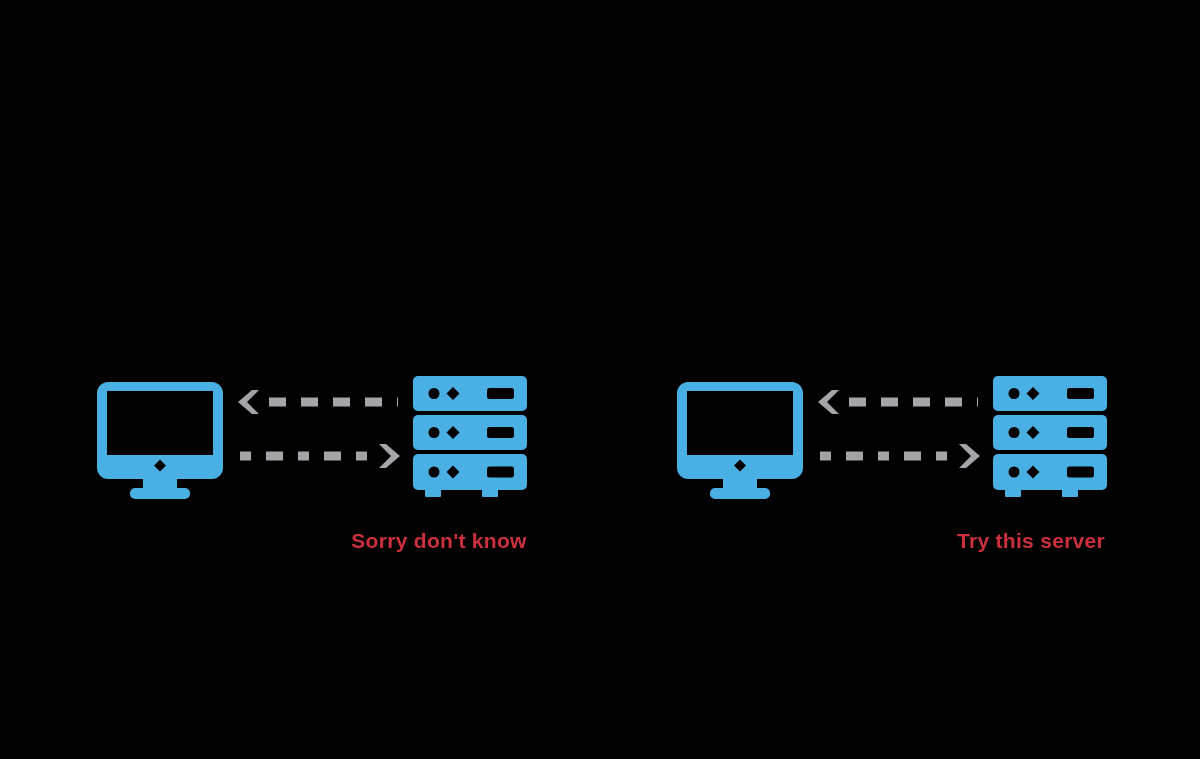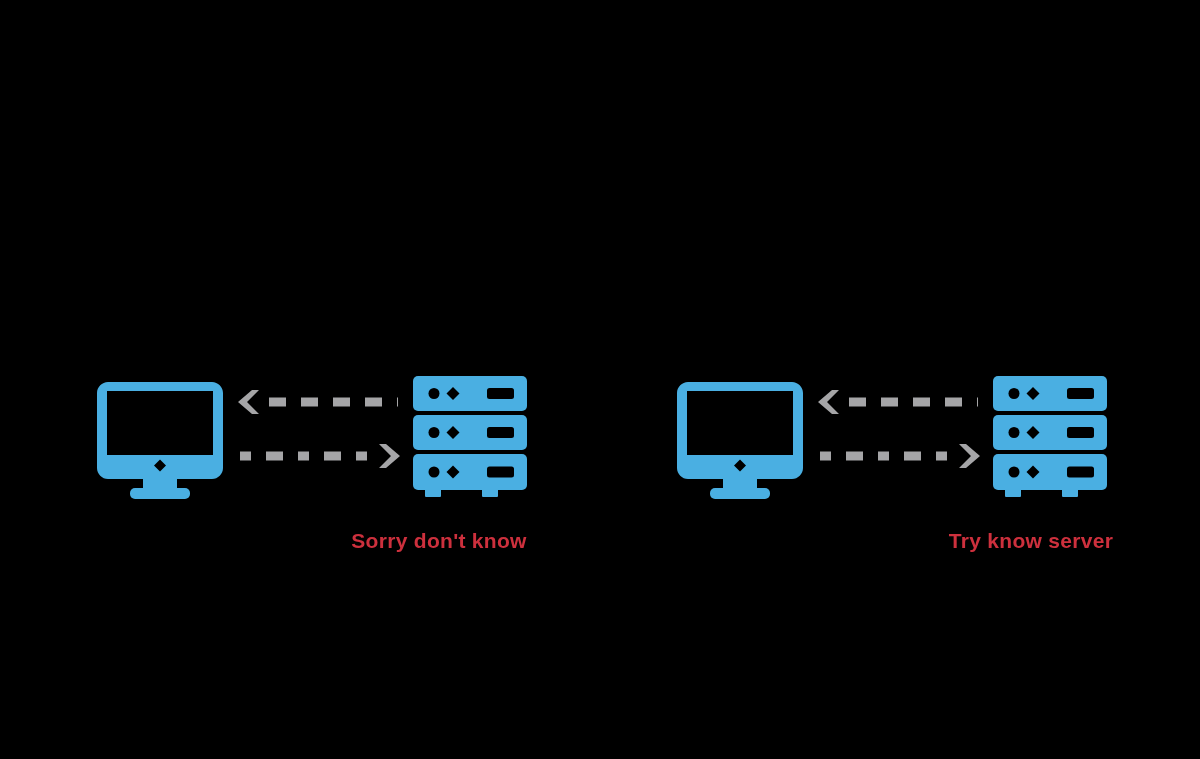--- a/index.html
+++ b/index.html
@@ -162,16 +162,16 @@
           <circle cx="21" cy="56.5" r="5.5"></circle>
           <path d="M40,50 L46.5,56.5 L40,63 L33.5,56.5 Z"></path>
           <rect x="74" y="51" width="27" height="11" rx="2.5"></rect>
           <circle cx="21" cy="96" r="5.5"></circle>
           <path d="M40,89.5 L46.5,96 L40,102.5 L33.5,96 Z"></path>
           <rect x="74" y="90.5" width="27" height="11" rx="2.5"></rect>
         </g>
       </svg>
     </div>
 
-    <div class="panel-label">Try know server</div>
+    <div class="panel-label">Try this server</div>
   </div>
 
 </div>
 
 </body></html>

